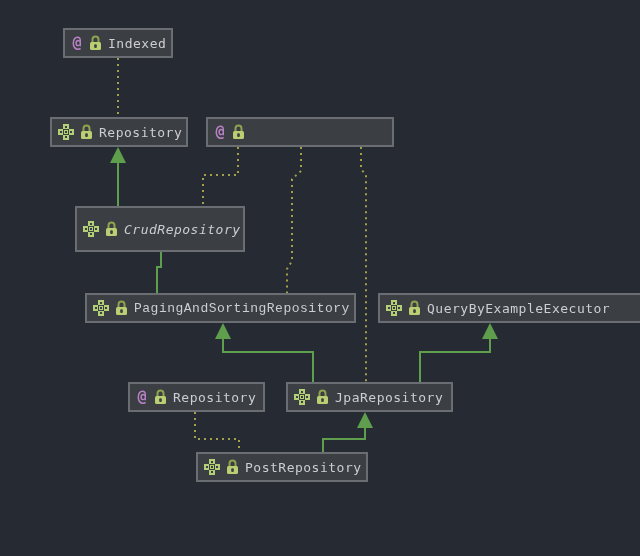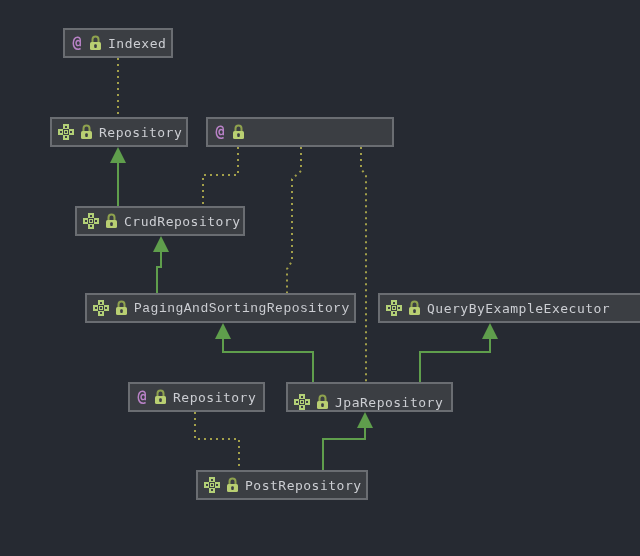--- a/index.html
+++ b/index.html
@@ -92,21 +92,21 @@
         <span class="at">@</span>
       </span>
       <span class="icon">
         <svg width="13" height="16" viewBox="0 0 13 16">
           <path d="M3.5 7 V4.5 a3 3 0 0 1 6 0 V7" fill="none" stroke="#8fa24e" stroke-width="2"></path>
           <rect x="1" y="7" width="11" height="8" rx="1.5" fill="#b9cf72"></rect>
           <rect x="5.2" y="9.3" width="2.6" height="3.6" rx="1" fill="#3b3e43"></rect>
         </svg>
       </span>
     </div>
-    <div class="node" style="left: 75px; top: 206px; width: 170px; height: 30px;">
+    <div class="node" style="left: 75px; top: 206px; width: 170px; height: 46px; font-style: italic;">
       <span class="icon">
         <svg width="16" height="16" viewBox="0 0 16 16">
           <g fill="#b3d077">
             <rect x="5" y="0" width="6" height="6"></rect>
             <rect x="0" y="5" width="6" height="6"></rect>
             <rect x="10" y="5" width="6" height="6"></rect>
             <rect x="5" y="10" width="6" height="6"></rect>
             <rect x="5" y="5" width="6" height="6"></rect>
           </g>
           <g stroke="#3b3e43" stroke-width="1">
@@ -207,21 +207,21 @@
       </span>
       <span class="icon">
         <svg width="13" height="16" viewBox="0 0 13 16">
           <path d="M3.5 7 V4.5 a3 3 0 0 1 6 0 V7" fill="none" stroke="#8fa24e" stroke-width="2"></path>
           <rect x="1" y="7" width="11" height="8" rx="1.5" fill="#b9cf72"></rect>
           <rect x="5.2" y="9.3" width="2.6" height="3.6" rx="1" fill="#3b3e43"></rect>
         </svg>
       </span>
       <span class="label">Repository</span>
     </div>
-    <div class="node" style="left: 286px; top: 382px; width: 167px; height: 30px; align-items: flex-end;">
+    <div class="node" style="left: 286px; top: 382px; width: 167px; height: 30px;">
       <span class="icon">
         <svg width="16" height="16" viewBox="0 0 16 16">
           <g fill="#b3d077">
             <rect x="5" y="0" width="6" height="6"></rect>
             <rect x="0" y="5" width="6" height="6"></rect>
             <rect x="10" y="5" width="6" height="6"></rect>
             <rect x="5" y="10" width="6" height="6"></rect>
             <rect x="5" y="5" width="6" height="6"></rect>
           </g>
           <g stroke="#3b3e43" stroke-width="1">
@@ -241,21 +241,21 @@
       </span>
       <span class="icon">
         <svg width="13" height="16" viewBox="0 0 13 16">
           <path d="M3.5 7 V4.5 a3 3 0 0 1 6 0 V7" fill="none" stroke="#8fa24e" stroke-width="2"></path>
           <rect x="1" y="7" width="11" height="8" rx="1.5" fill="#b9cf72"></rect>
           <rect x="5.2" y="9.3" width="2.6" height="3.6" rx="1" fill="#3b3e43"></rect>
         </svg>
       </span>
       <span class="label">JpaRepository</span>
     </div>
-    <div class="node" style="left: 196px; top: 470px; width: 172px; height: 30px;">
+    <div class="node" style="left: 196px; top: 452px; width: 172px; height: 30px;">
       <span class="icon">
         <svg width="16" height="16" viewBox="0 0 16 16">
           <g fill="#b3d077">
             <rect x="5" y="0" width="6" height="6"></rect>
             <rect x="0" y="5" width="6" height="6"></rect>
             <rect x="10" y="5" width="6" height="6"></rect>
             <rect x="5" y="10" width="6" height="6"></rect>
             <rect x="5" y="5" width="6" height="6"></rect>
           </g>
           <g stroke="#3b3e43" stroke-width="1">

